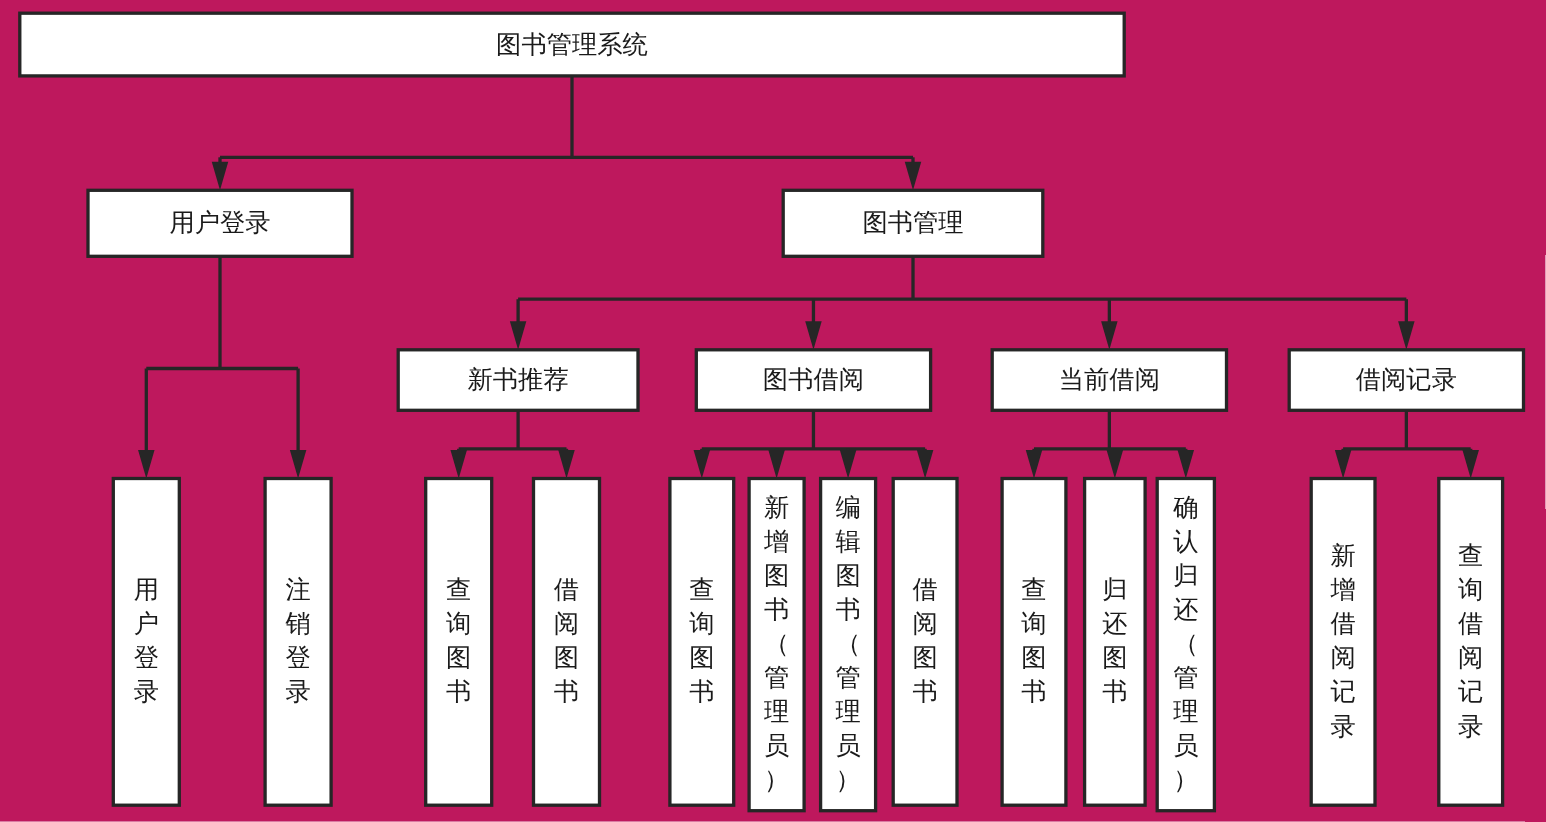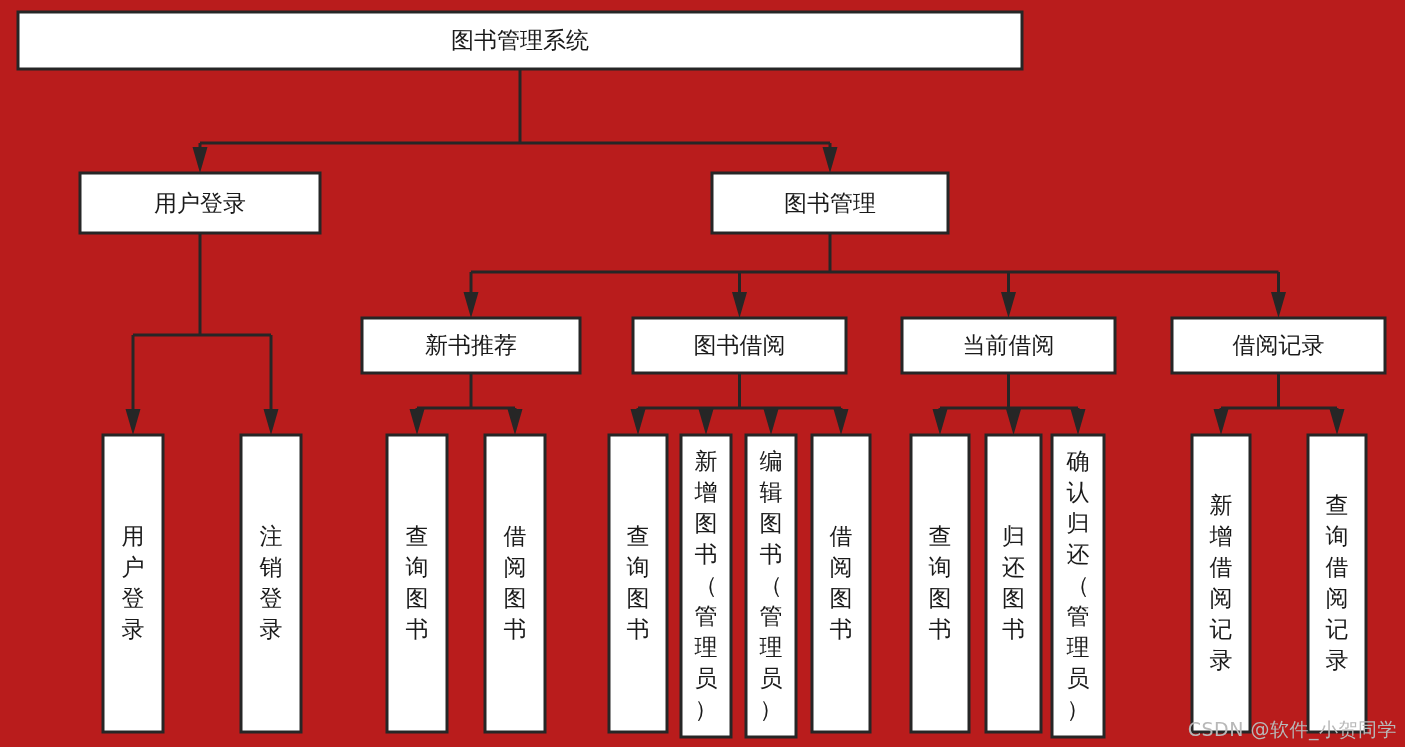--- a/index.html
+++ b/index.html
@@ -11,21 +11,21 @@
   body {
     font-family: "DejaVu Sans", "Liberation Sans", sans-serif;
     width: 1405px;
     height: 747px;
     overflow: hidden;
   }
   #diagram-root {
     position: relative;
     width: 1405px;
     height: 747px;
-    background: #b91c1c;
+    background: #be185d;
   }
   svg.diagram-canvas {
     position: absolute;
     top: 0;
     left: 0;
     width: 1405px;
     height: 747px;
     display: block;
   }
   .node-box {
@@ -203,14 +203,13 @@
         <g>
           <rect x="1192" y="435" width="58" height="297" class="node-box"></rect>
           <text x="1221" y="512.82" class="node-label-v"><tspan x="1221" dy="0">新</tspan><tspan x="1221" dy="31">增</tspan><tspan x="1221" dy="31">借</tspan><tspan x="1221" dy="31">阅</tspan><tspan x="1221" dy="31">记</tspan><tspan x="1221" dy="31">录</tspan></text>
         </g>
         <g>
           <rect x="1308" y="435" width="58" height="297" class="node-box"></rect>
           <text x="1337" y="512.82" class="node-label-v"><tspan x="1337" dy="0">查</tspan><tspan x="1337" dy="31">询</tspan><tspan x="1337" dy="31">借</tspan><tspan x="1337" dy="31">阅</tspan><tspan x="1337" dy="31">记</tspan><tspan x="1337" dy="31">录</tspan></text>
         </g>
       </g>
   </svg>
-  <div class="watermark-text">CSDN @软件_小贺同学</div>
 </div>
 
 </body></html>

